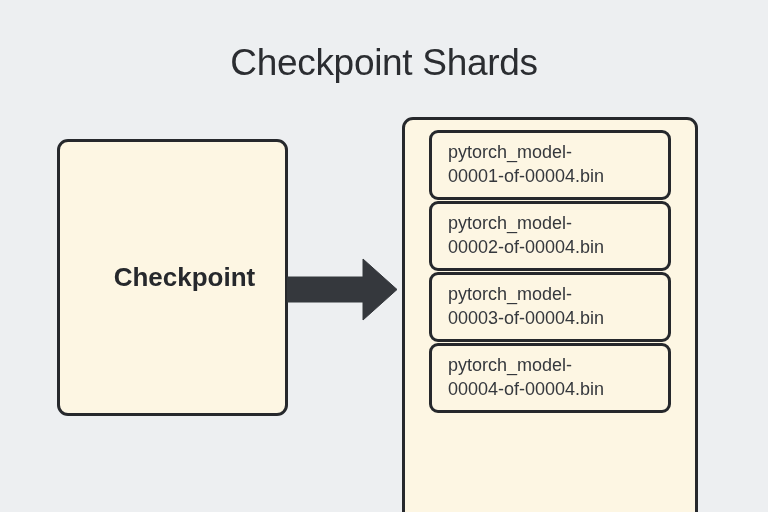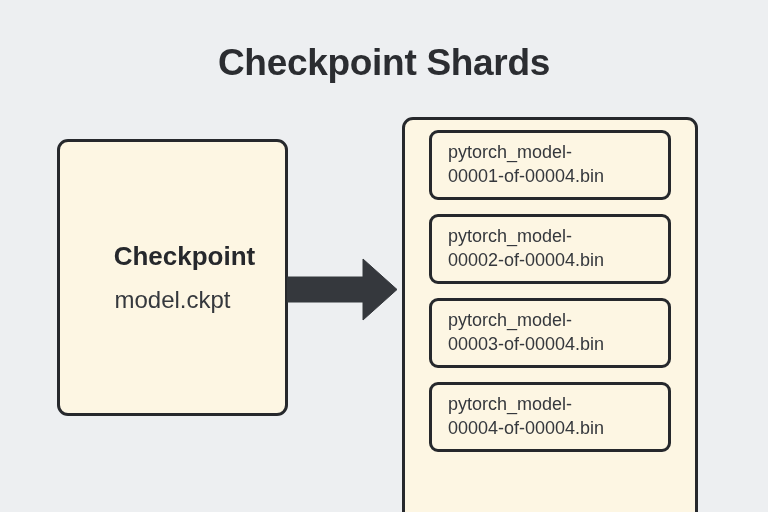--- a/index.html
+++ b/index.html
@@ -24,21 +24,21 @@
   }
 
   
   .title {
     position: absolute;
     top: 40px;
     left: 0;
     width: 768px;
     text-align: center;
     font-size: 37px;
-    font-weight: bold;
+    font-weight: normal;
     color: #2b2d31;
     letter-spacing: -0.3px;
     line-height: 1.25;
   }
 
   
   .source-node {
     position: absolute;
     left: 57px;
     top: 139px;
@@ -99,21 +99,21 @@
     font-weight: bold;
     color: #26282c;
     text-align: center;
     line-height: 1.4;
     margin-bottom: 13px;
   }
 
   .shard-list {
     display: flex;
     flex-direction: column;
-    gap: 14px;
+    gap: 1px;
   }
 
   .shard-card {
     background: #fdf6e3;
     border: 3px solid #26282c;
     border-radius: 9px;
     height: 70px;
     padding: 0 16px;
     display: flex;
     flex-direction: column;
@@ -131,21 +131,20 @@
 </style>
 </head>
 <body>
 
 <div class="diagram-root">
 
   <div class="title">Checkpoint Shards</div>
 
   <div class="source-node">
     <div class="source-title">Checkpoint</div>
-    <div class="source-subtitle">model.ckpt</div>
   </div>
 
   <svg class="flow-arrow" viewBox="0 0 112 67">
     <path d="M0 21 L76 21 L76 3 L110 33.5 L76 64 L76 46 L0 46 Z" fill="#35383d" stroke="#35383d" stroke-width="1" stroke-linejoin="round"></path>
   </svg>
 
   <div class="shards-container">
 
     <div class="shard-list">
       <div class="shard-card">

